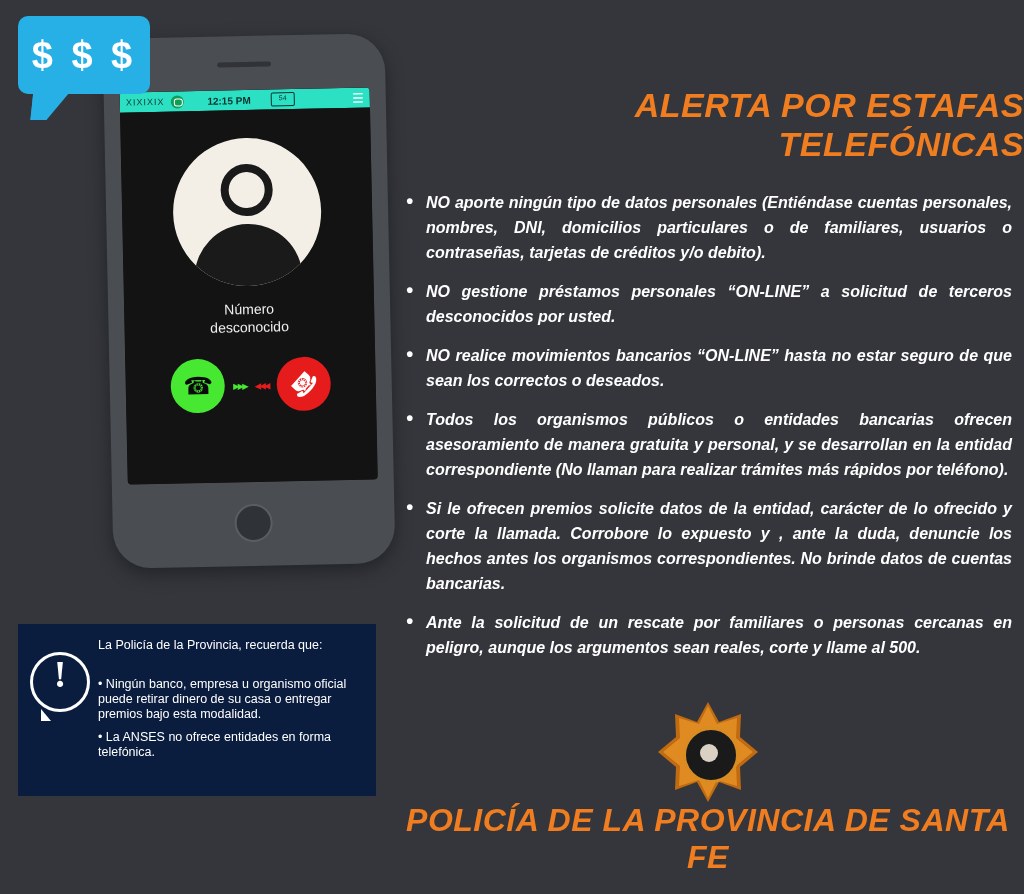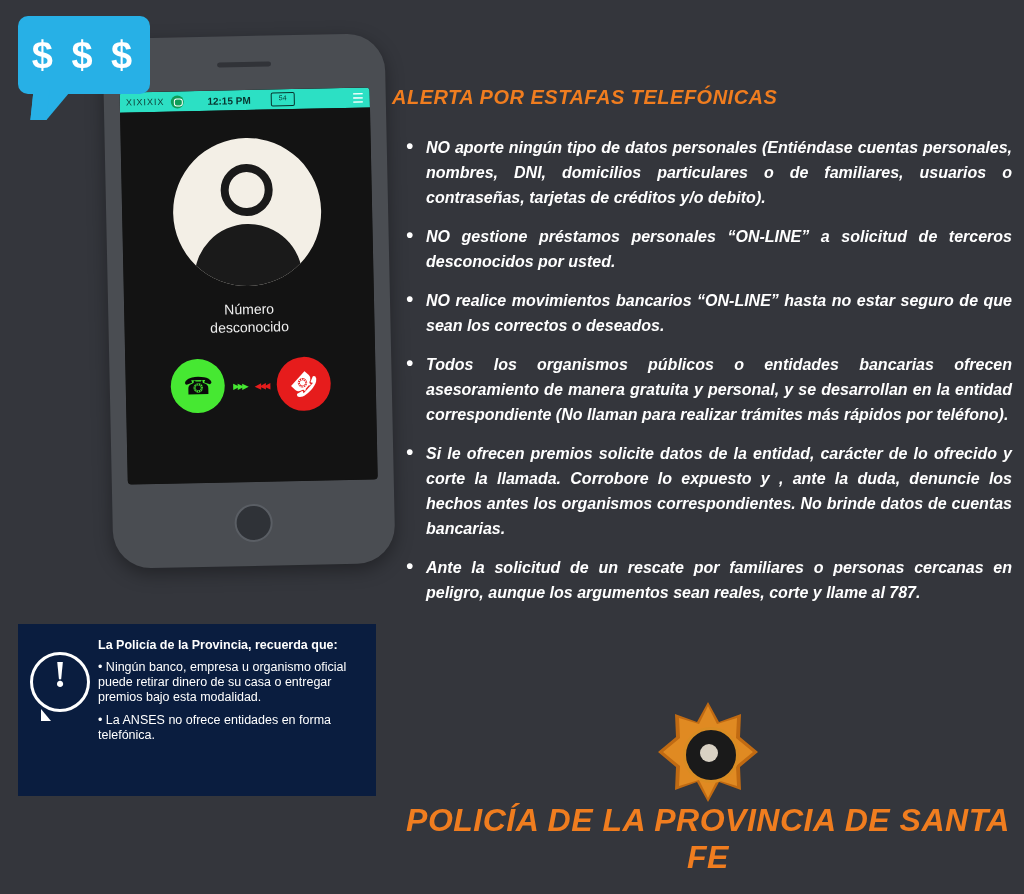--- a/index.html
+++ b/index.html
@@ -212,40 +212,40 @@
     font-family: "Liberation Serif", serif;
   }
   .notice .text {
     position: absolute;
     left: 80px; top: 14px;
     right: 8px;
     font-size: 12.5px;
     line-height: 15px;
   }
   .notice .text .title {
-    font-weight: bold;
+    font-weight: normal;
     font-size: 12.5px;
-    margin-bottom: 7px;
+    margin-bottom: 24px;
     display: block;
   }
   .notice .text p { margin: 0 0 8px 0; }
 
   
   .right-col {
     position: absolute;
     left: 392px; top: 0;
     width: 632px; height: 894px;
   }
   .headline {
     margin: 86px 0 0 0;
     color: #f07d1f;
-    font-size: 20px;
+    font-size: 34px;
     font-weight: bold;
     letter-spacing: 0.5px;
-    text-align: left;
+    text-align: right;
     font-family: "Liberation Sans", sans-serif;
     font-style: italic;
   }
   .bullets {
     margin: 26px 12px 0 12px;
     list-style: none;
     padding: 0;
   }
   .bullets li {
     position: relative;
@@ -372,21 +372,21 @@
 
   <div class="right-col">
     <h1 class="headline">ALERTA POR ESTAFAS TELEFÓNICAS</h1>
 
     <ul class="bullets">
       <li>NO aporte ningún tipo de datos personales (Entiéndase cuentas personales, nombres, DNI, domicilios particulares o de familiares, usuarios o contraseñas, tarjetas de créditos y/o debito).</li>
       <li>NO gestione préstamos personales “ON-LINE” a solicitud de terceros desconocidos por usted.</li>
       <li>NO realice movimientos bancarios “ON-LINE” hasta no estar seguro de que sean los correctos o deseados.</li>
       <li>Todos los organismos públicos o entidades bancarias ofrecen asesoramiento de manera gratuita y personal, y se desarrollan en la entidad correspondiente (No llaman para realizar trámites más rápidos por teléfono).</li>
       <li>Si le ofrecen premios solicite datos de la entidad, carácter de lo ofrecido y corte la llamada. Corrobore lo expuesto y , ante la duda, denuncie los hechos antes los organismos correspondientes. No brinde datos de cuentas bancarias.</li>
-      <li>Ante la solicitud de un rescate por familiares o personas cercanas en peligro, aunque los argumentos sean reales, corte y llame al 787.</li>
+      <li>Ante la solicitud de un rescate por familiares o personas cercanas en peligro, aunque los argumentos sean reales, corte y llame al 500.</li>
     </ul>
 
     <div class="crest">
       <div class="star"></div>
       <div class="star2"></div>
       <div class="disc"></div>
     </div>
 
     <div class="footer">POLICÍA DE LA PROVINCIA DE SANTA FE</div>
   </div>

